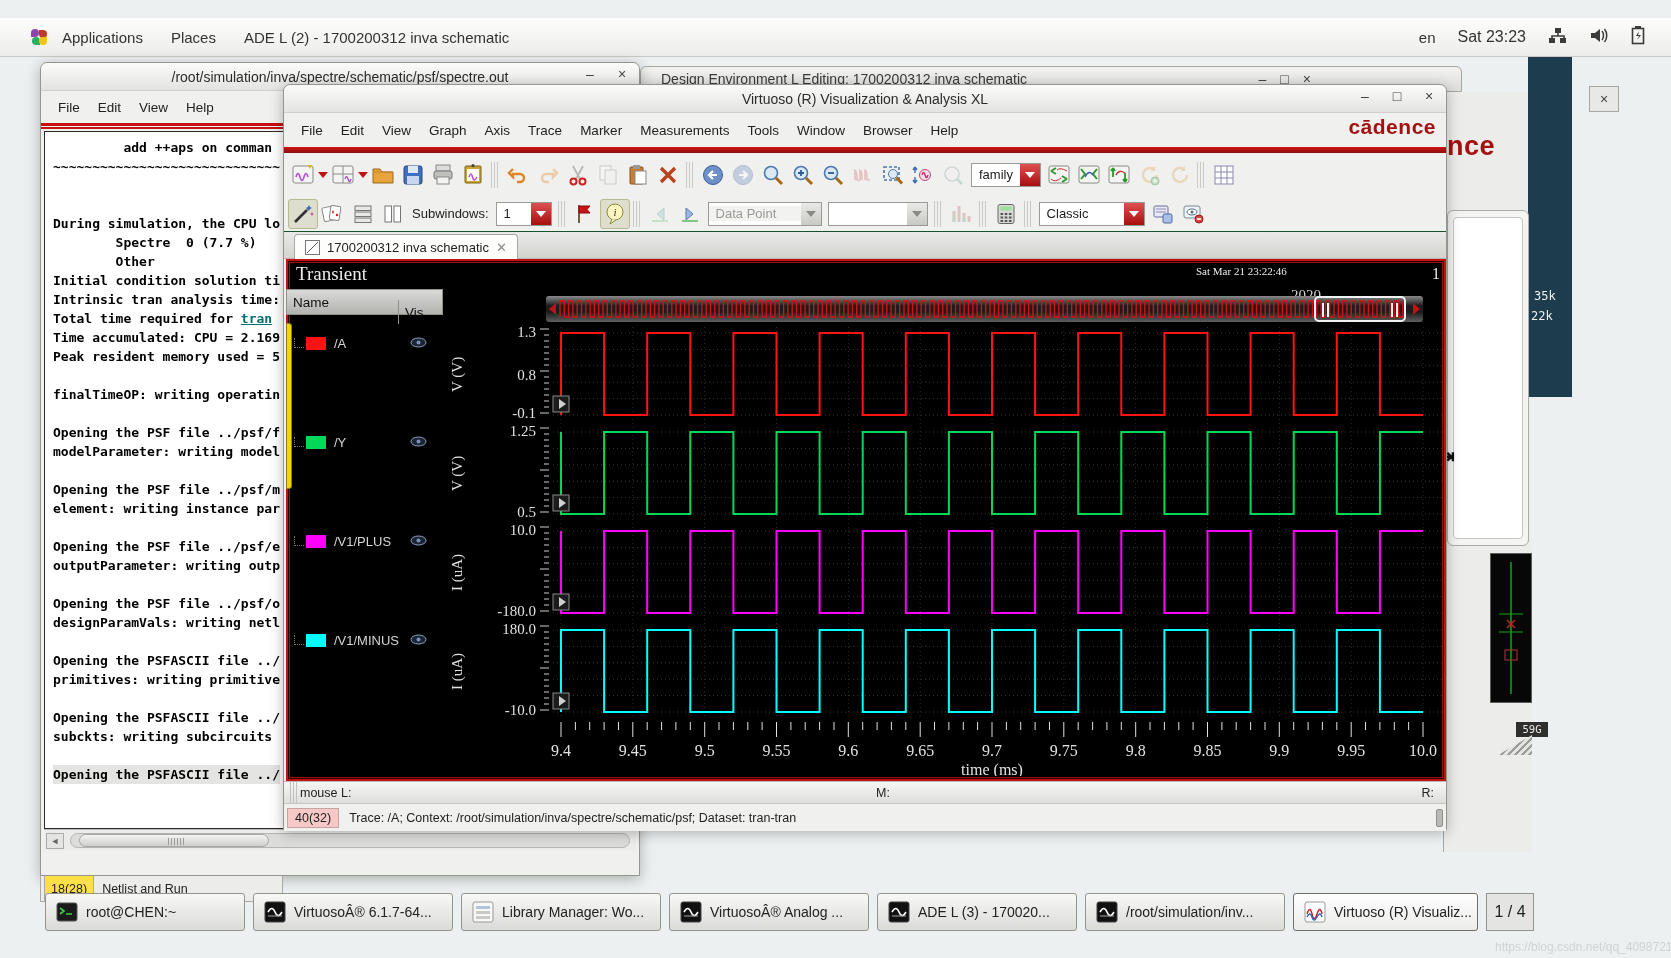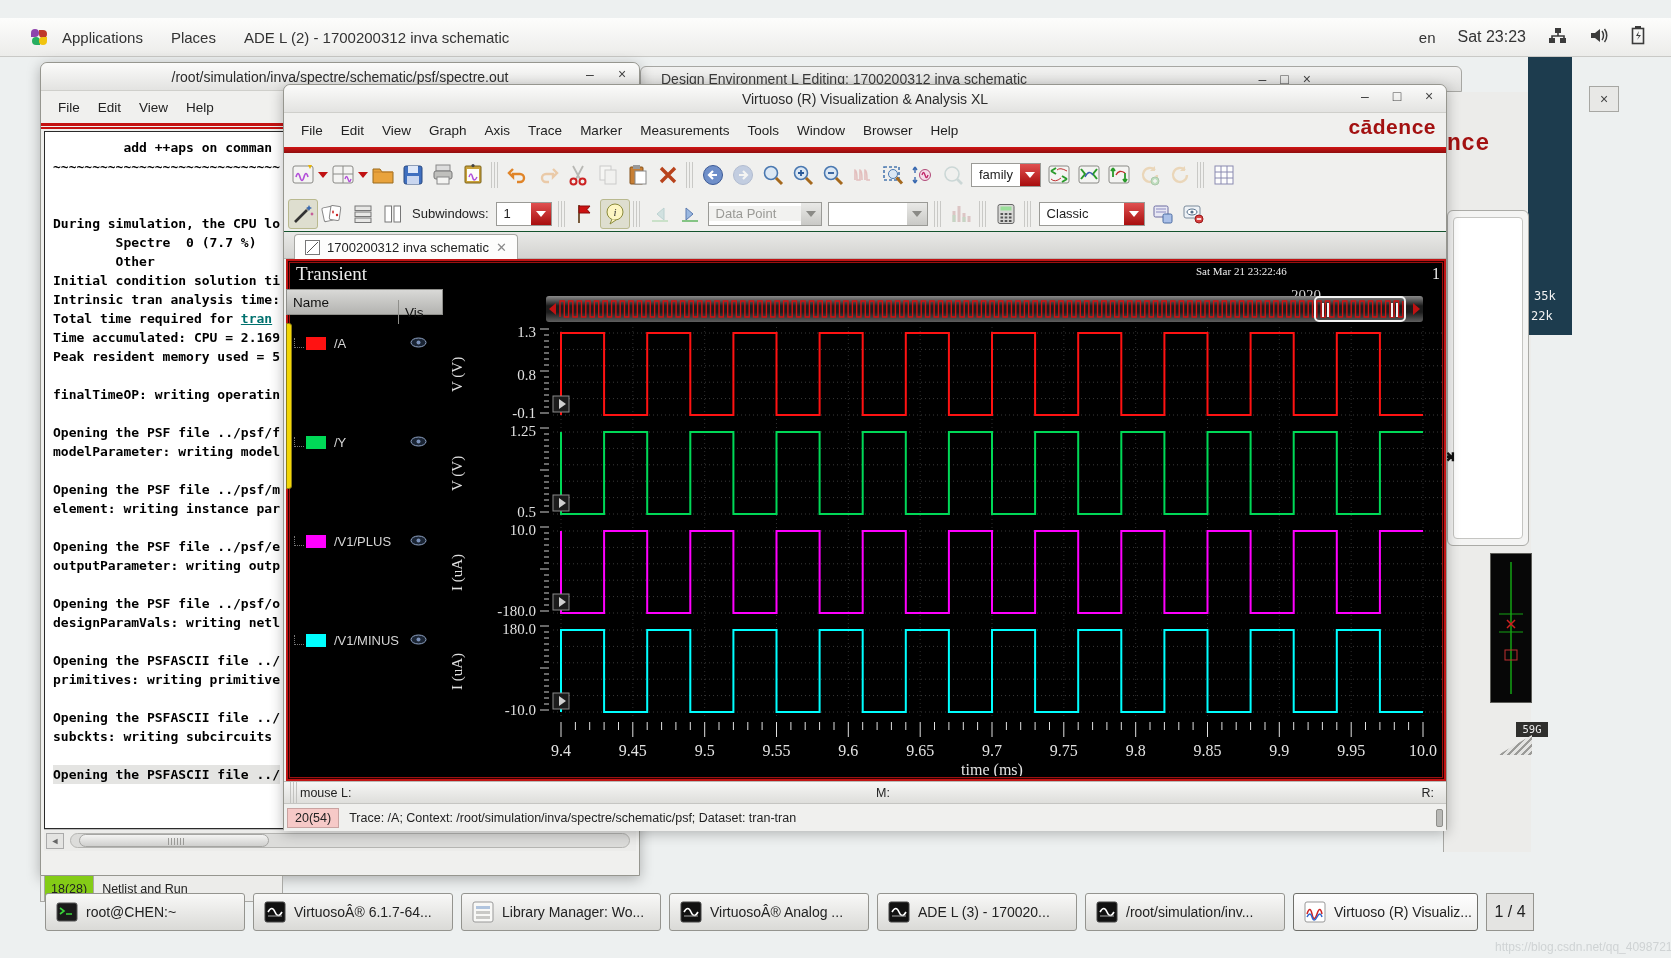--- a/index.html
+++ b/index.html
@@ -46,32 +46,32 @@
   .tstrack{flex:1;height:15px;margin:0 6px;border:1px solid #b5b5b2;border-radius:8px;background:#dcdcda;position:relative;}
   .tsthumb{position:absolute;left:8px;width:190px;top:0;height:13px;border-radius:7px;
     background:linear-gradient(#f4f4f3,#cfcfcd);border:1px solid #a5a5a2;}
   .tsgrip{position:absolute;left:88px;top:3px;width:16px;height:7px;
     background:repeating-linear-gradient(90deg,#9a9a97 0 1px,transparent 1px 3px);}
   .term-status{position:absolute;left:0;right:0;bottom:0;height:24px;background:#ececea;
     border-top:1px solid #b9b9b6;display:flex;align-items:center;font-size:13px;}
   .lineno{width:34px;height:100%;border-right:1px solid #b9b9b6;display:flex;align-items:center;justify-content:center;}
   .tabrow1828{left:40px;top:876px;width:243px;height:26px;background:#ececea;
     border:1px solid #a9a9a5;border-top:none;display:flex;align-items:center;font-size:12.5px;overflow:hidden;}
-  .badge1828{background:#84cc16;border:1px solid #a9a9a5;padding:13px 6px;margin:0 8px 0 3px;}
+  .badge1828{background:#fde047;border:1px solid #a9a9a5;padding:13px 6px;margin:0 8px 0 3px;}
 
   
   .bg-design-title{left:640px;top:66px;width:822px;height:26px;background:linear-gradient(#f2f2f1,#dddddb);
     border:1px solid #a7a7a3;border-radius:6px 6px 0 0;font-size:14px;color:#3a3a3a;
     display:flex;align-items:center;overflow:hidden;}
   .bg-design-title .t{margin-left:20px;white-space:nowrap;}
   .bg-design-title .c{margin-left:auto;margin-right:150px;display:flex;gap:14px;color:#444;}
   .rightpane{left:1443px;top:92px;width:88px;height:760px;background:#ececea;border-left:1px solid #a7a7a3;}
-  .navyband{left:1528px;top:57px;width:44px;height:278px;background:#1d3c4e;}
+  .navyband{left:1528px;top:57px;width:44px;height:340px;background:#1d3c4e;}
   .navylabel{color:#f2f2f2;font-size:12px;font-family:"DejaVu Sans Mono",monospace;}
-  .ncetext{left:1447px;top:131px;width:60px;height:24px;color:#a31111;font-weight:bold;font-size:23px;letter-spacing:.5px;font-family:Liberation Mono, monospace;}
+  .ncetext{left:1447px;top:131px;width:60px;height:24px;color:#a31111;font-weight:bold;font-size:27px;letter-spacing:.5px;}
   .bgclose{left:1589px;top:86px;width:30px;height:26px;background:#e8e8e6;border:1px solid #a7a7a3;
     text-align:center;line-height:24px;color:#444;font-size:14px;}
   .rpanel{left:1447px;top:210px;width:82px;height:336px;background:#f4f4f3;border:1px solid #ababa7;border-radius:6px;}
   .rpanel .inner{position:absolute;left:5px;top:6px;right:5px;bottom:6px;background:#fff;border:1px solid #c5c5c2;border-radius:4px;}
   .schem{left:1490px;top:553px;width:42px;height:150px;background:#070707;border:1px solid #5c5c58;}
   .chip59{left:1516px;top:722px;width:32px;height:15px;background:#2f2f2d;color:#eee;font-size:10.5px;
     text-align:center;line-height:14px;font-family:"DejaVu Sans Mono",monospace;}
   .grip-tri{left:1498px;top:735px;width:34px;height:20px;
     background:repeating-linear-gradient(135deg,#9b9b98 0 2px,#e4e4e2 2px 5px);
     clip-path:polygon(100% 0,100% 100%,0 100%);}
@@ -882,21 +882,21 @@
         </svg>
     </div>
 
     <div class="statusrow">
       <span class="grip"></span>
       <span>mouse L:</span>
       <span style="position:absolute;left:592px">M:</span>
       <span style="position:absolute;right:12px">R:</span>
     </div>
     <div class="tracerow">
-      <span class="tbadge">20(54)</span>
+      <span class="tbadge">40(32)</span>
       <span>Trace: /A; Context: /root/simulation/inva/spectre/schematic/psf; Dataset: tran-tran</span>
       <span class="vnub"></span>
     </div>
   </div>
 
   <div class="abs taskbar">
     <div id="tkitems">
         <div class="tkbtn" style="left: 45px; width: 200px;">
           <span class="tkicon"><svg width="22" height="22" viewBox="0 0 22 22">
               <rect x="1" y="2" width="20" height="18" rx="2" fill="#1a1a1a" stroke="#555"></rect>

